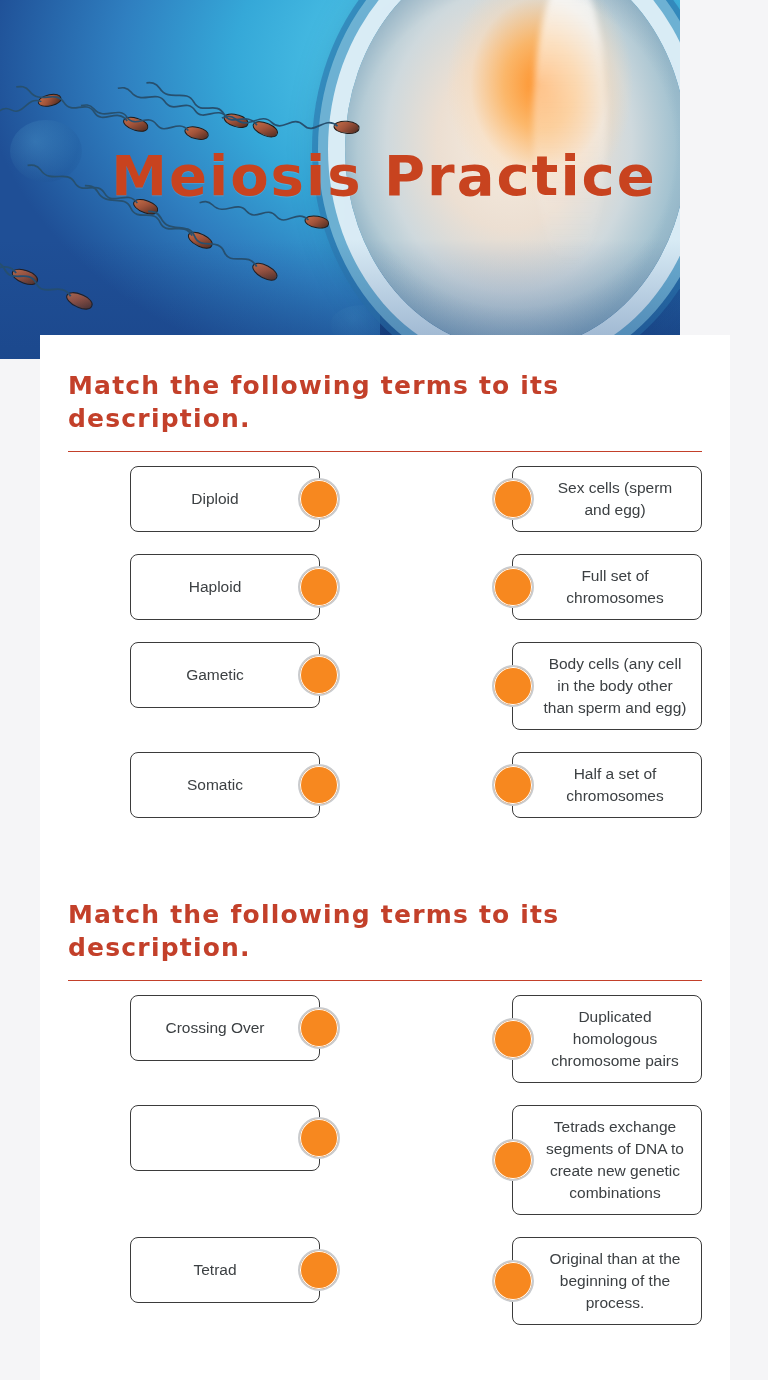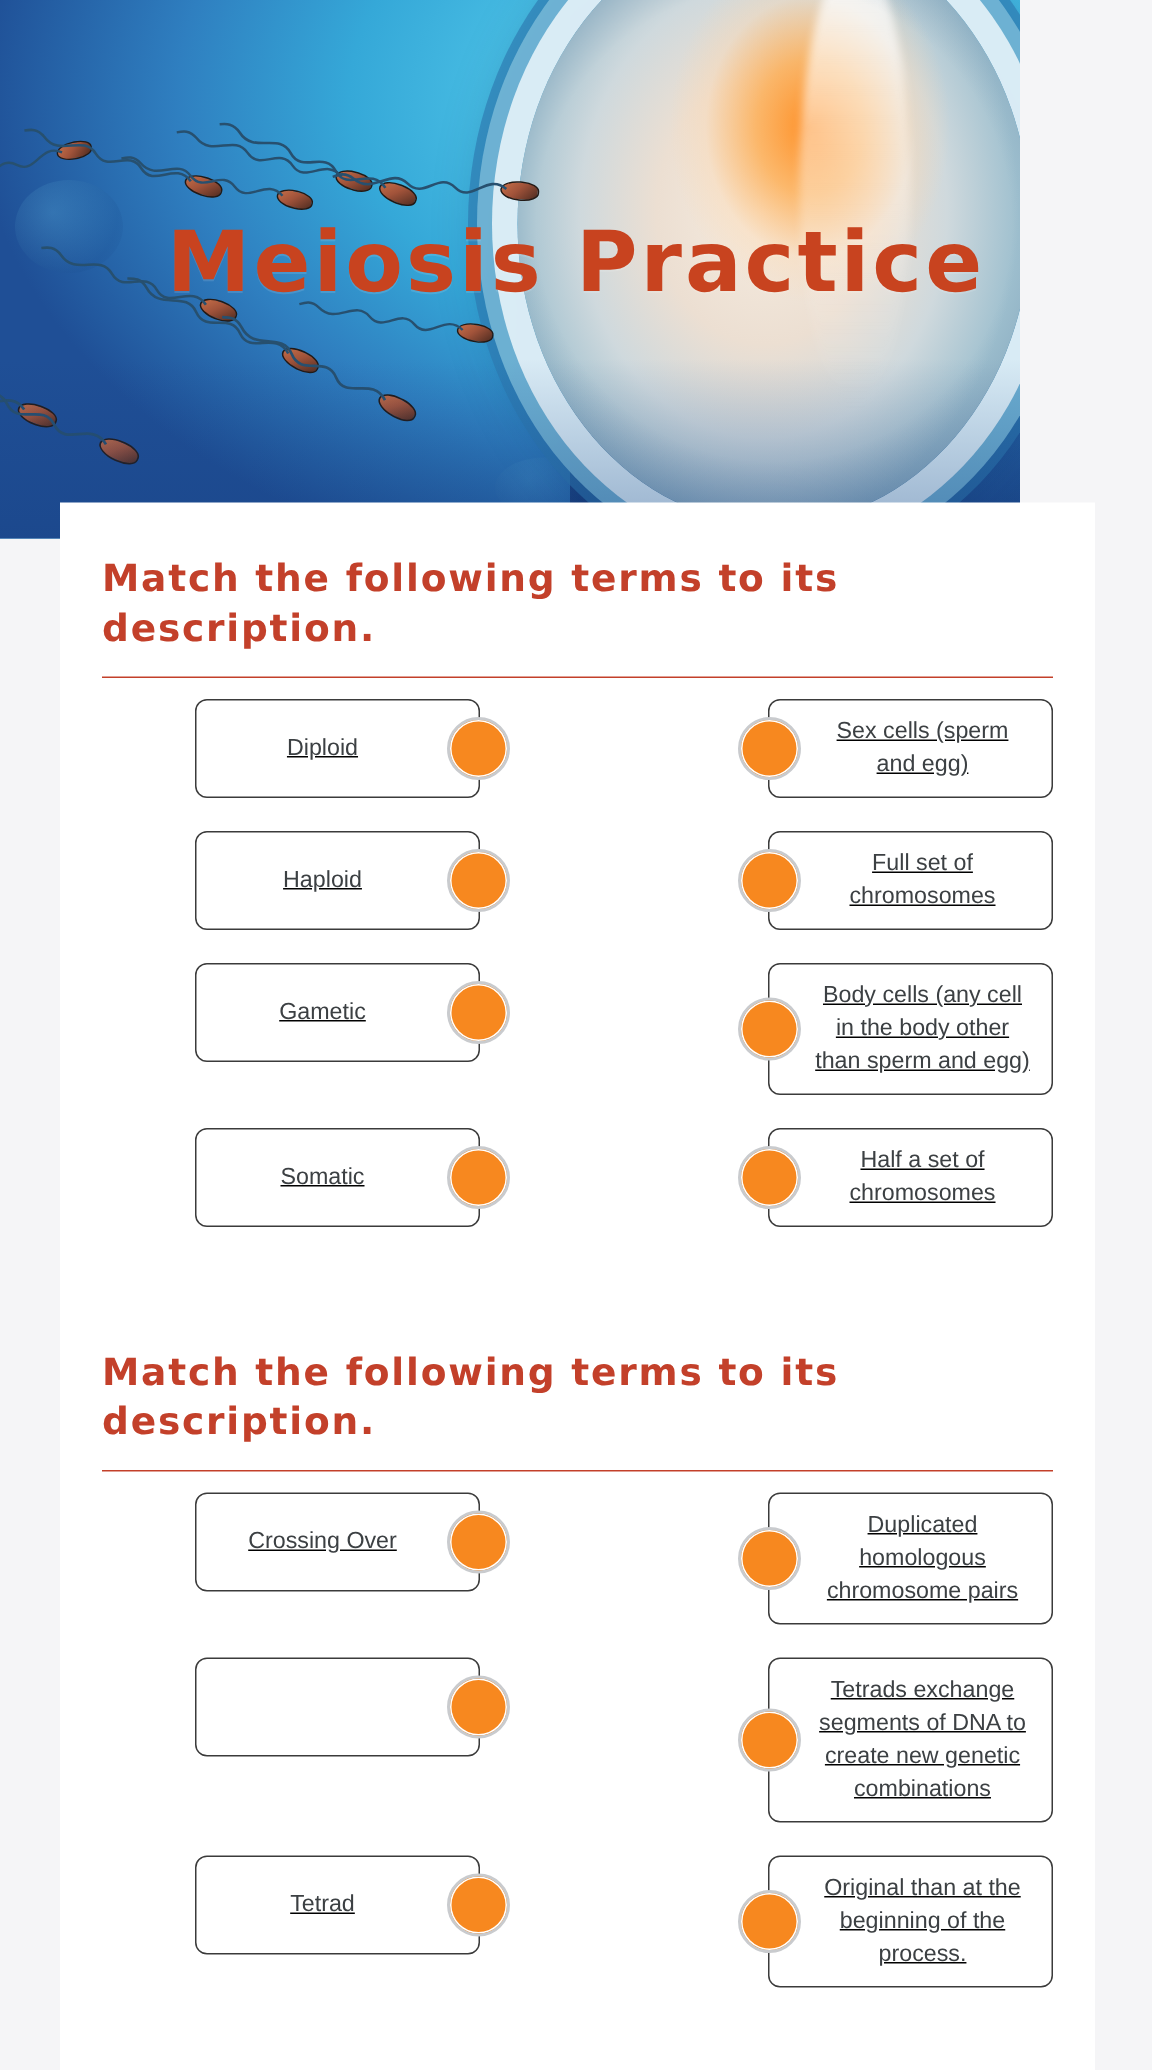--- a/index.html
+++ b/index.html
@@ -127,21 +127,21 @@
     max-width: 530px;
   }
 
   .section-rule {
     border: 0;
     border-top: 1.4px solid #c3402a;
     margin: 16px 0 0 0;
     width: 100%;
   }
 
-  .pairs { padding-top: 14px; text-decoration: underline; }
+  .pairs { padding-top: 14px; }
 
   .pair-row {
     display: flex;
     align-items: flex-start;
     justify-content: space-between;
     margin-bottom: 22px;
   }
 
   .col-left, .col-right {
     width: 190px;

